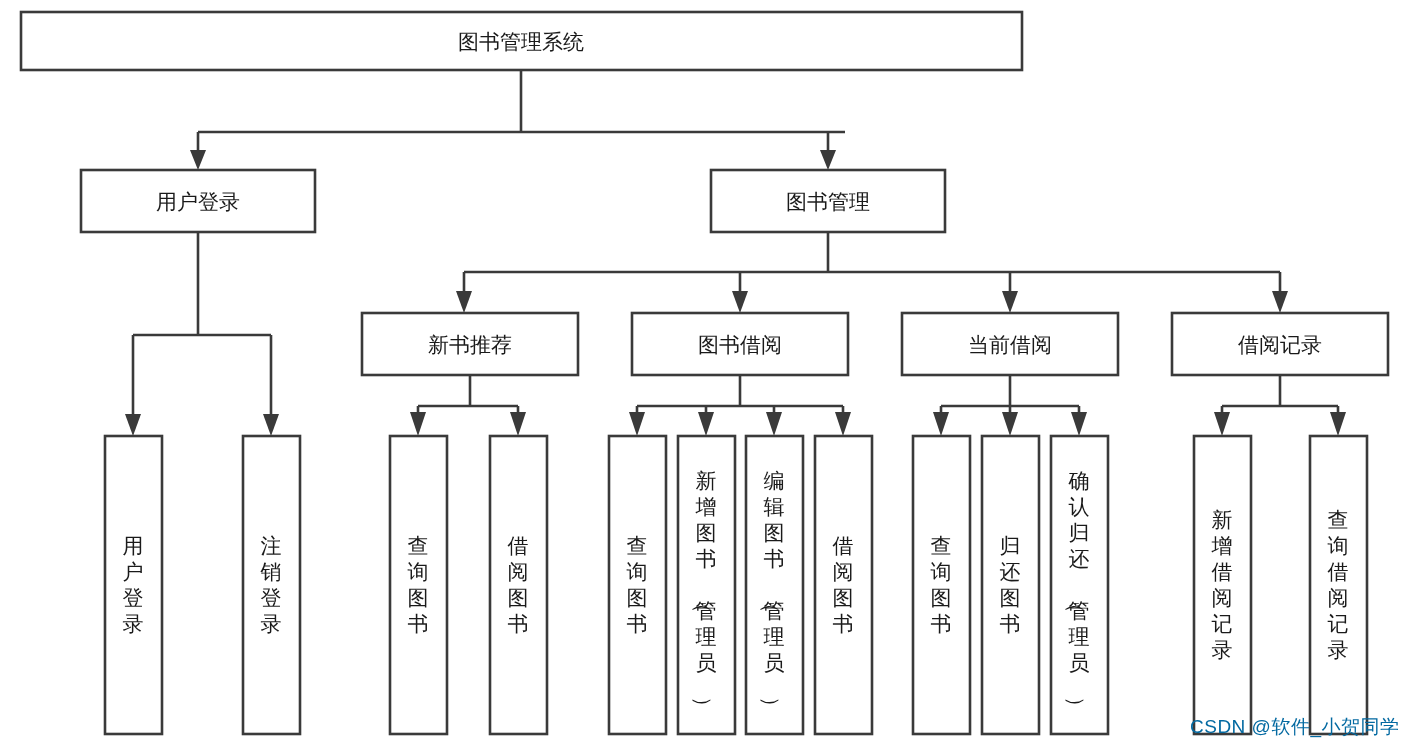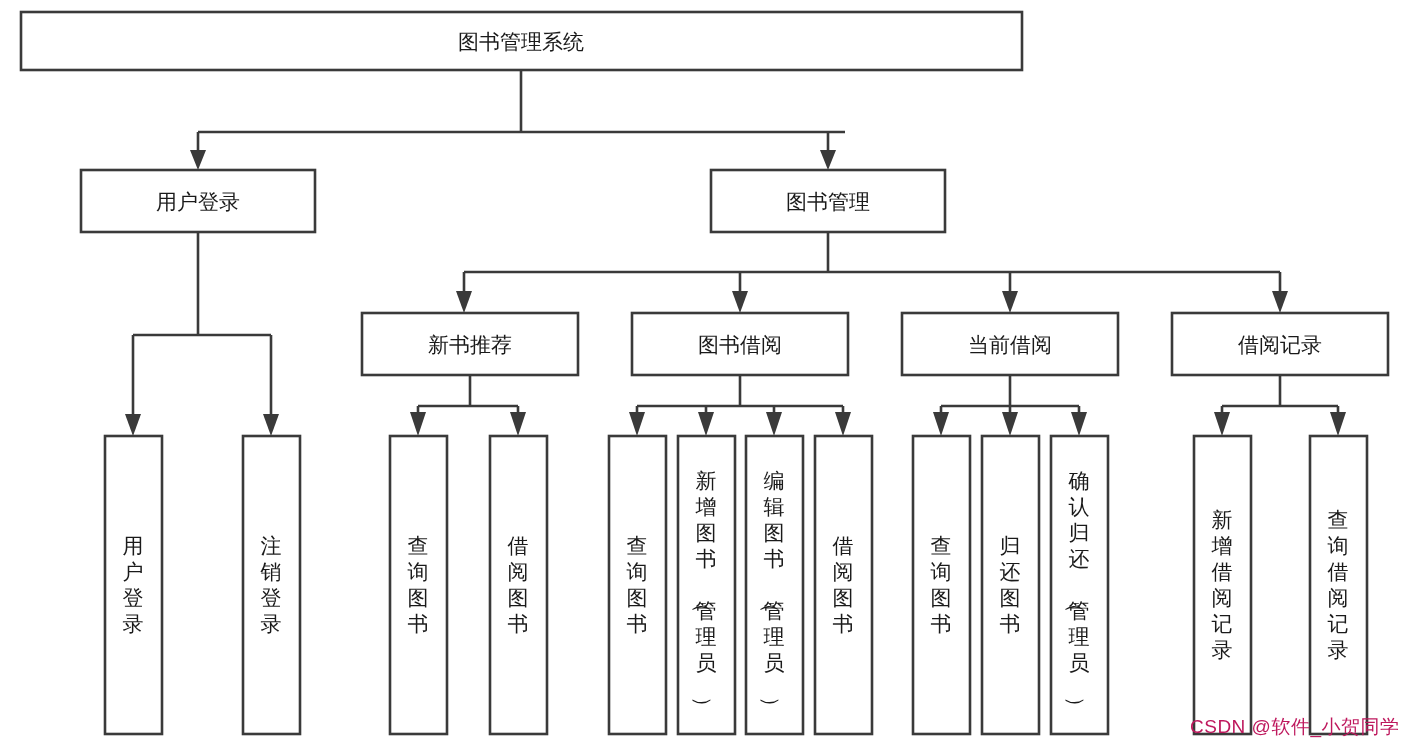--- a/index.html
+++ b/index.html
@@ -52,21 +52,21 @@
     stroke-linecap: butt;
   }
   .arrow-head {
     fill: #3a3a3a;
     stroke: none;
   }
   .watermark {
     position: absolute;
     font-family: "Liberation Sans", "DejaVu Sans", sans-serif;
     font-size: 19px;
-    color: #be185d;
+    color: #0369a1;
     white-space: nowrap;
     letter-spacing: 0.5px;
     pointer-events: none;
   }
 </style>
 </head>
 <body>
 
 <div id="diagram-root">
 

